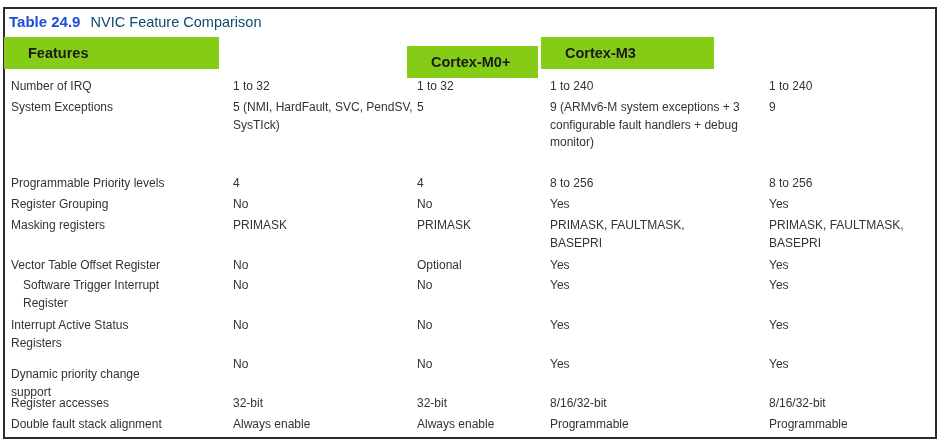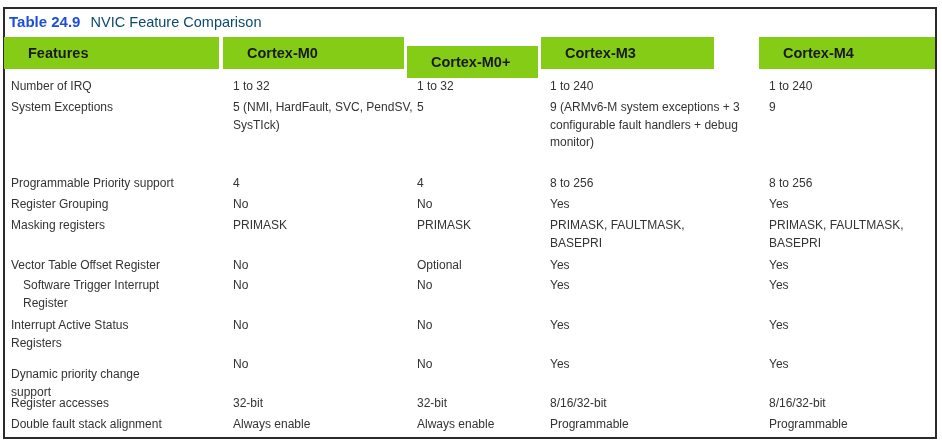--- a/index.html
+++ b/index.html
@@ -27,44 +27,42 @@
 
 <div class="frame"></div>
 
 <div class="caption">
   <span class="label">Table 24.9</span>
   <span class="title">NVIC Feature Comparison</span>
 </div>
 
 <div class="header">
   <div class="hcell" style="left:0;width:215px;">Features</div>
-  <div class="hcell" style="left:219px;width:181px;">Cortex-M0</div>
   <div class="hcell" style="left:403px;width:131px;margin-top:9px;">Cortex-M0+</div>
   <div class="hcell" style="left:537px;width:173px;">Cortex-M3</div>
-  <div class="hcell" style="left:755px;width:176px;">Cortex-M4</div>
 </div>
 
 <div class="row" style="top:78px;">
   <div class="cell c1">Number of IRQ</div>
   <div class="cell c2">1 to 32</div>
   <div class="cell c3">1 to 32</div>
   <div class="cell c4">1 to 240</div>
   <div class="cell c5">1 to 240</div>
 </div>
 
 <div class="row" style="top:99px;">
   <div class="cell c1">System Exceptions</div>
   <div class="cell c2" style="width:180px;">5 (NMI, HardFault, SVC, PendSV, SysTIck)</div>
   <div class="cell c3">5</div>
   <div class="cell c4" style="width:195px;">9 (ARMv6-M system exceptions + 3 configurable fault handlers + debug monitor)</div>
   <div class="cell c5">9</div>
 </div>
 
 <div class="row" style="top:175px;">
-  <div class="cell c1">Programmable Priority support</div>
+  <div class="cell c1">Programmable Priority levels</div>
   <div class="cell c2">4</div>
   <div class="cell c3">4</div>
   <div class="cell c4">8 to 256</div>
   <div class="cell c5">8 to 256</div>
 </div>
 
 <div class="row" style="top:196px;">
   <div class="cell c1">Register Grouping</div>
   <div class="cell c2">No</div>
   <div class="cell c3">No</div>

